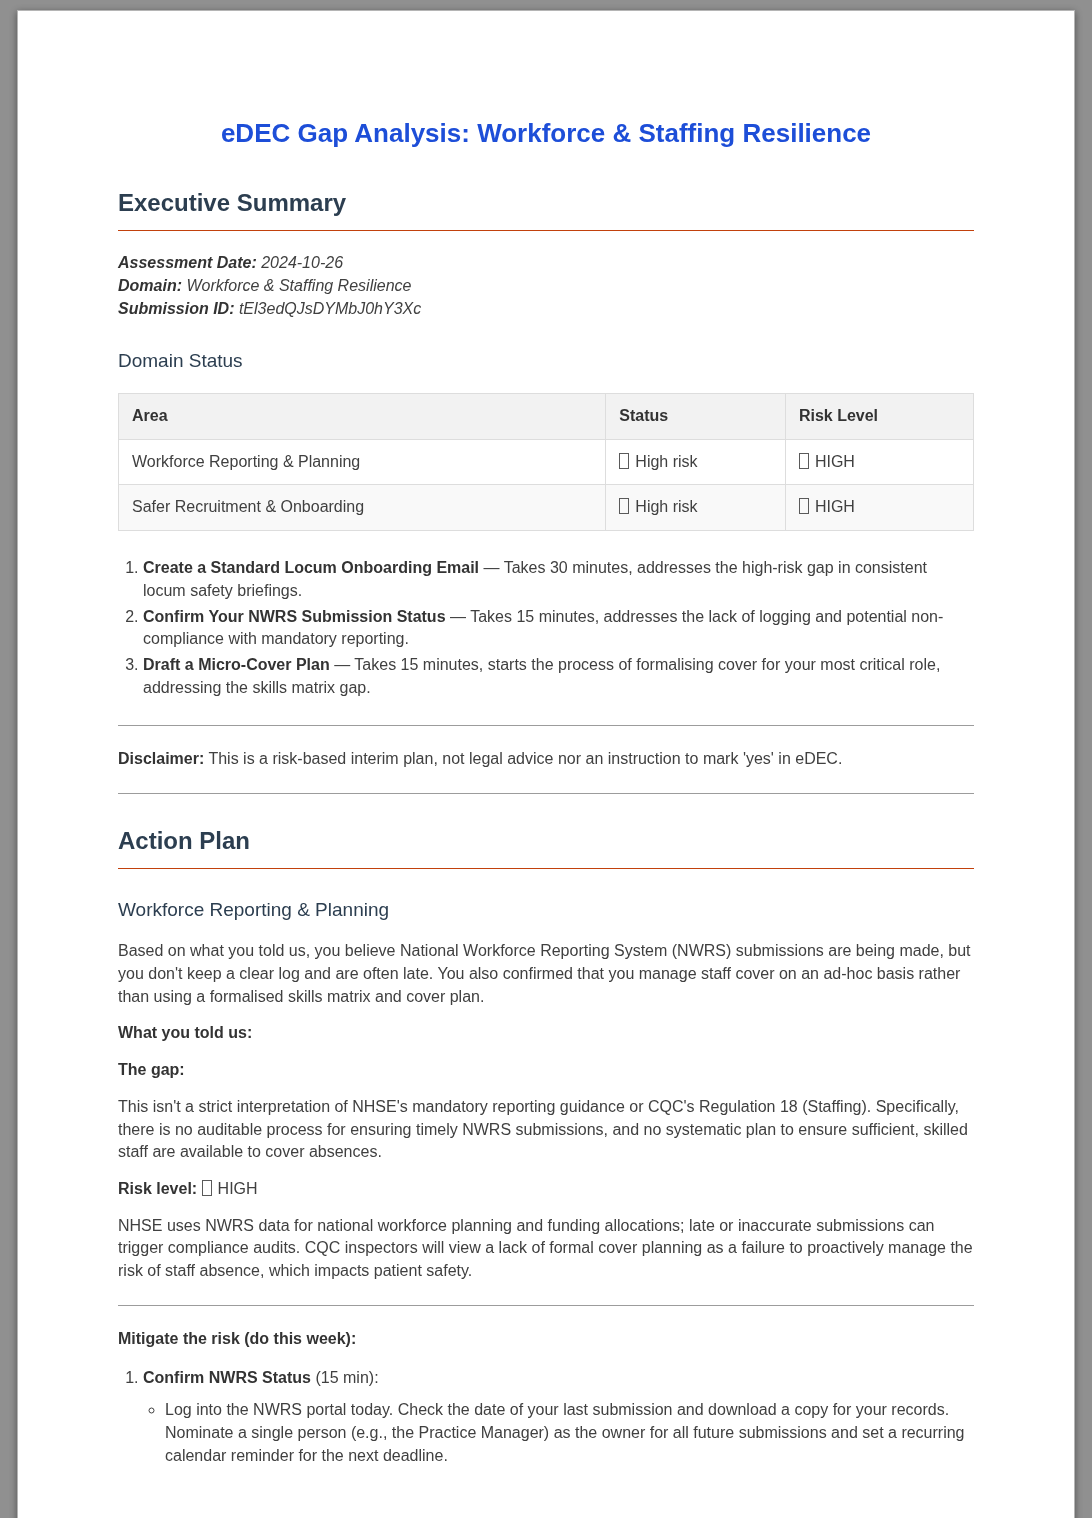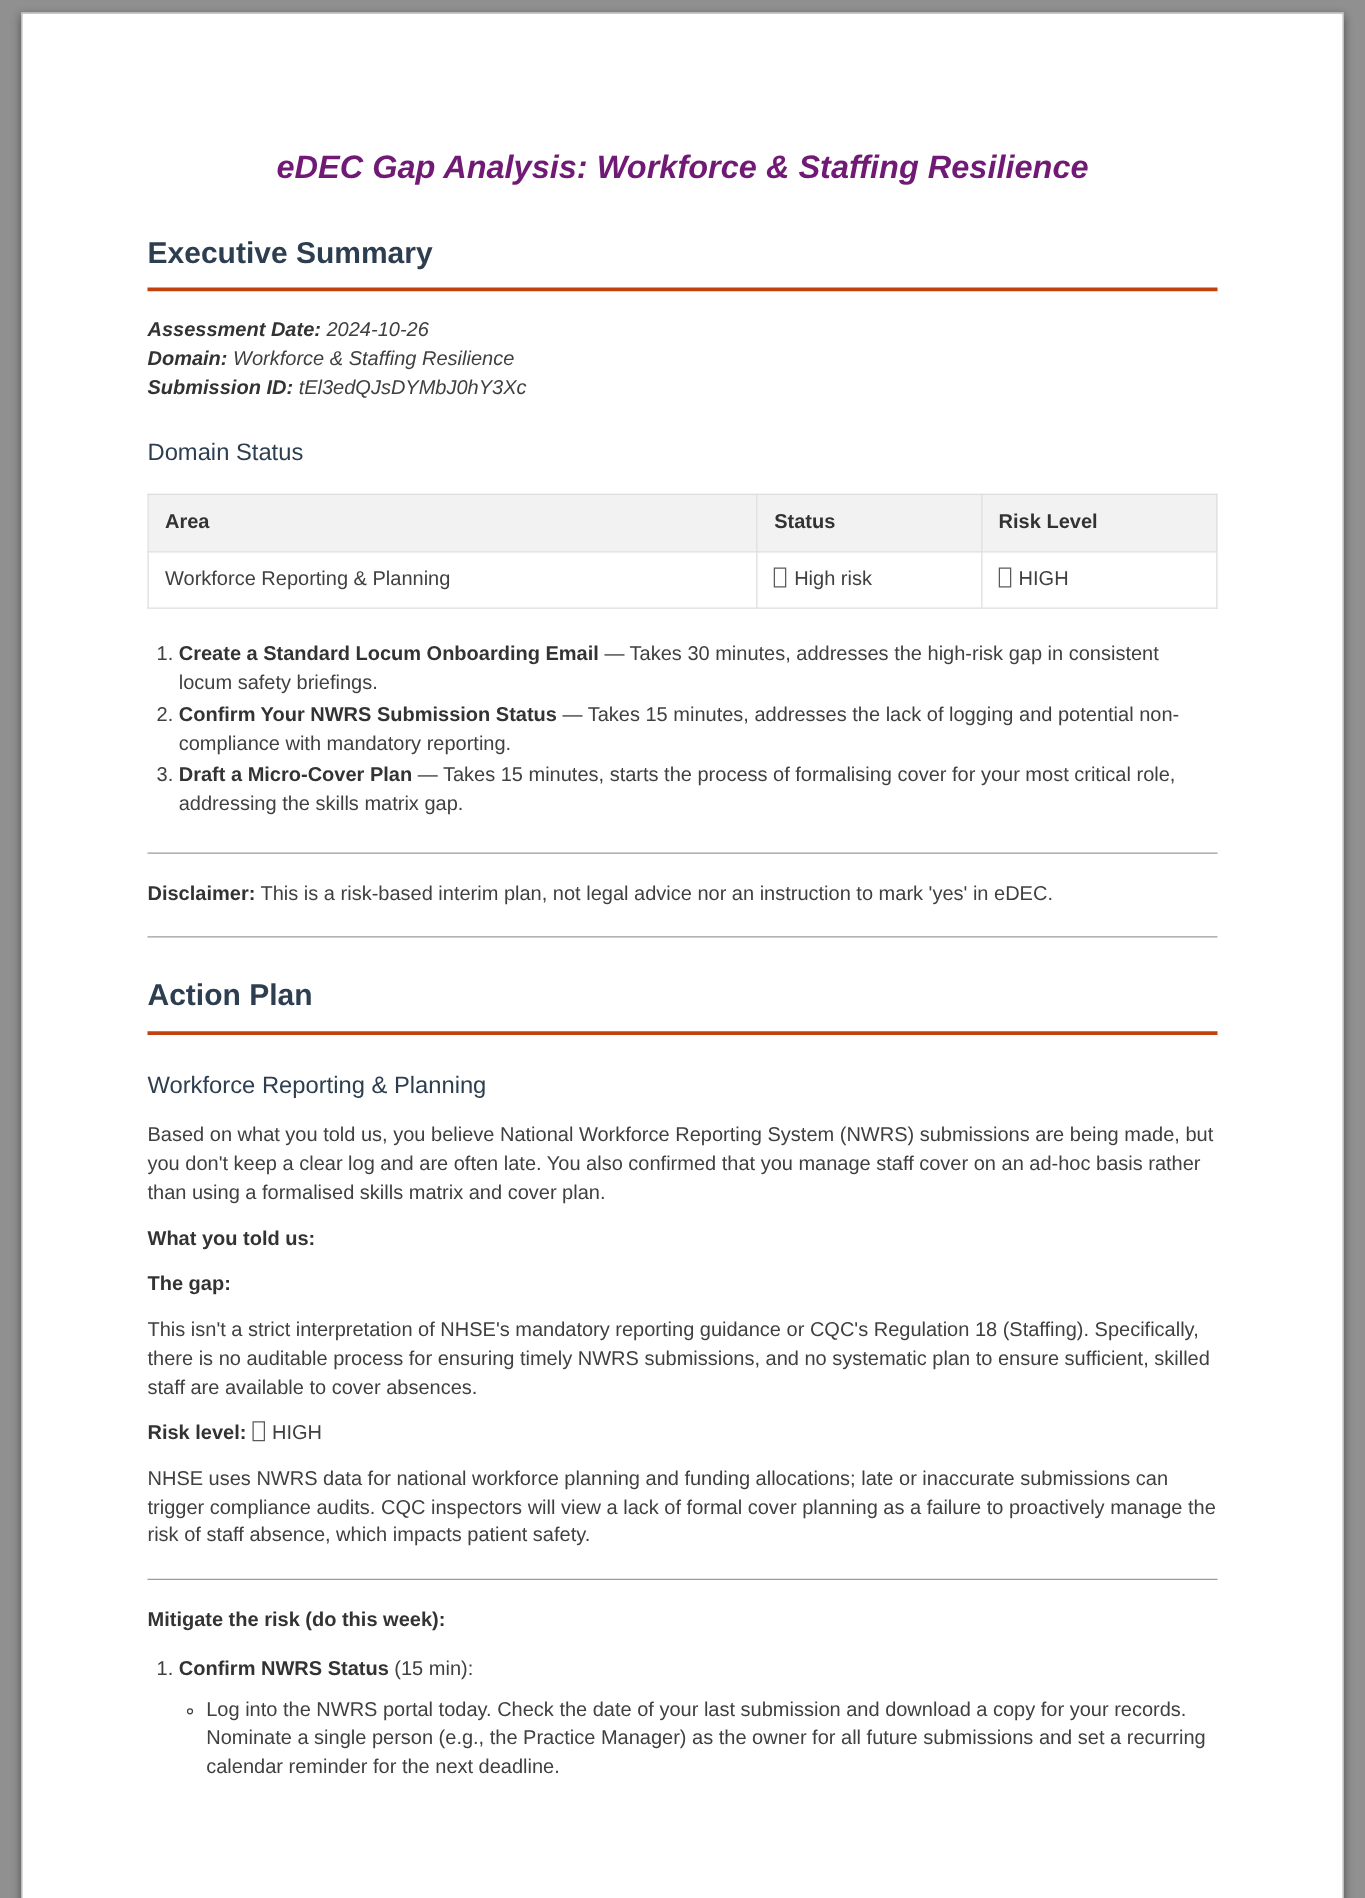--- a/index.html
+++ b/index.html
@@ -16,32 +16,31 @@
     background: #ffffff;
     border: 1px solid #b5b5b5;
     box-shadow: 0 2px 7px rgba(0,0,0,0.45);
     font-family: "Liberation Sans", sans-serif;
     font-size: 16px;
     line-height: 1.42;
     color: #404040;
   }
   h1 {
     font-size: 26px;
-    color: #701a75;
+    color: #1d4ed8;
     text-align: center;
     margin: 0 0 34px;
     font-weight: bold;
-    font-style: italic;
   }
   h2 {
     font-size: 24px;
     color: #2c3e50;
     margin: 30px 0 20px;
     padding-bottom: 10px;
-    border-bottom: 3px solid #c2410c;
+    border-bottom: 1px solid #c2410c;
     font-weight: bold;
   }
   h2.first { margin-top: 0; }
   h3 {
     font-size: 19px;
     color: #2c3e50;
     margin: 28px 0 16px;
     font-weight: normal;
   }
   p { margin: 14px 0; }
@@ -129,20 +128,25 @@
         <th style="width:21%">Status</th>
         <th style="width:22%">Risk Level</th>
       </tr>
     </thead>
     <tbody>
       <tr>
         <td>Workforce Reporting &amp; Planning</td>
         <td><span class="tofu"></span><span>High risk</span></td>
         <td><span class="tofu"></span><span>HIGH</span></td>
       </tr>
+      <tr>
+        <td>Safer Recruitment &amp; Onboarding</td>
+        <td><span class="tofu"></span><span>High risk</span></td>
+        <td><span class="tofu"></span><span>HIGH</span></td>
+      </tr>
     </tbody>
   </table>
 
 
   <ol class="mitigations">
     <li>
       <strong>Create a Standard Locum Onboarding Email</strong>
       <span>— Takes 30 minutes, addresses the high-risk gap in consistent locum safety briefings.</span>
     </li>
     <li>

